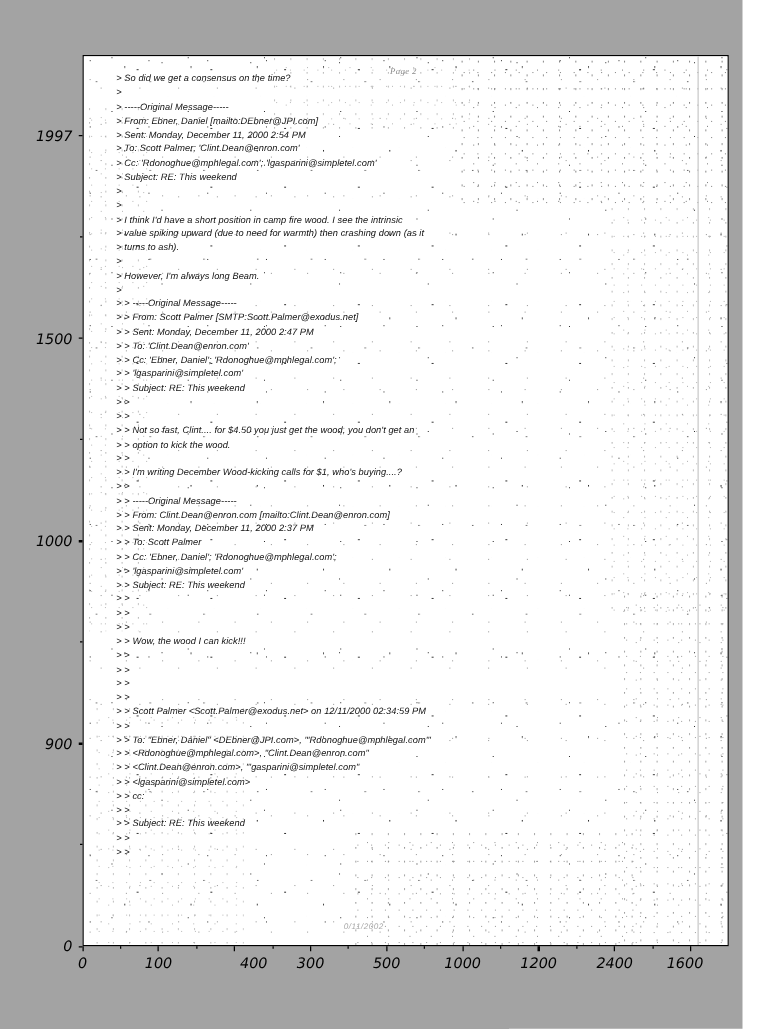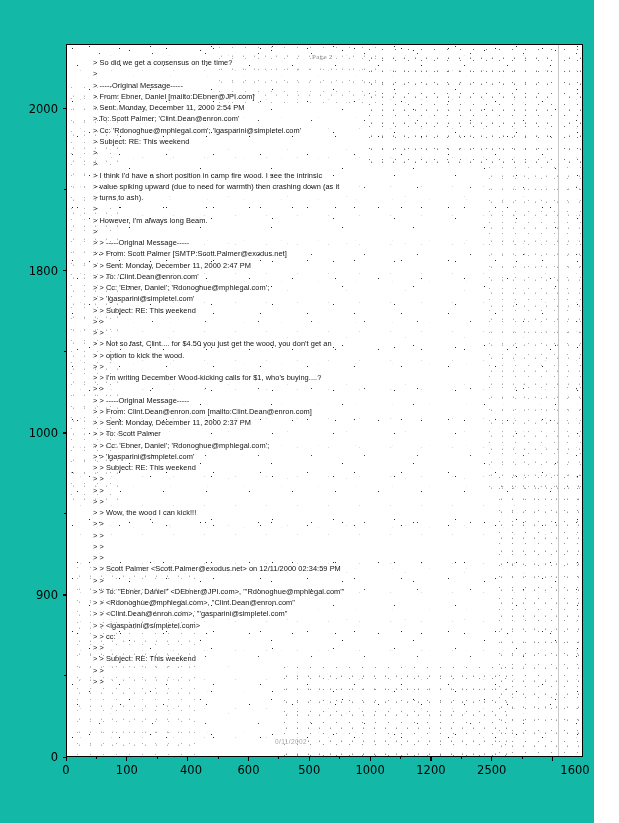--- a/index.html
+++ b/index.html
@@ -13,21 +13,22 @@
     font-family: "DejaVu Sans", sans-serif;
     overflow: hidden;
     position: relative;
   }
 
   #figure {
     position: absolute;
     left: 0; top: 0;
     width: 594px;
     height: 823px;
-    background: #14b8a6;
+    background: #a3a3a3;
+    font-style: italic;
   }
 
   
   #axes {
     position: absolute;
     left: 66px;
     top: 44px;
     width: 517px;
     height: 713px;
     border: 1.1px solid #000000;
@@ -219,33 +220,33 @@
       <div id="page-footer">0/11/2002</div>
     </div>
   </div>
 
   <div id="xticks">
       <div class="tick-x" style="left: 65.5px;"></div>
       <div class="ticklabel-x" style="left: 66px;">0</div>
       <div class="tick-x" style="left: 126.324px;"></div>
       <div class="ticklabel-x" style="left: 126.824px;">100</div>
       <div class="tick-x" style="left: 187.147px;"></div>
-      <div class="ticklabel-x" style="left: 191px;">400</div>
+      <div class="ticklabel-x" style="left: 203px;">400</div>
       <div class="tick-x" style="left: 247.971px;"></div>
-      <div class="ticklabel-x" style="left: 248.471px;">600</div>
+      <div class="ticklabel-x" style="left: 248.471px;">300</div>
       <div class="tick-x" style="left: 308.794px;"></div>
       <div class="ticklabel-x" style="left: 309.294px;">500</div>
       <div class="tick-x" style="left: 369.618px;"></div>
       <div class="ticklabel-x" style="left: 370.118px;">1000</div>
       <div class="tick-x" style="left: 430.441px;"></div>
       <div class="ticklabel-x" style="left: 430.941px; text-align: right;">1200</div>
       <div class="tick-x" style="left: 491.265px;"></div>
-      <div class="ticklabel-x" style="left: 491.765px;">2500</div>
+      <div class="ticklabel-x" style="left: 491.765px;">2400</div>
       <div class="tick-x" style="left: 552.088px;"></div>
-      <div class="ticklabel-x" style="left: 575px;">1600</div>
+      <div class="ticklabel-x" style="left: 548px;">1600</div>
       <div class="tick-x-minor" style="left: 95.9118px;"></div>
       <div class="tick-x-minor" style="left: 156.735px;"></div>
       <div class="tick-x-minor" style="left: 217.559px;"></div>
       <div class="tick-x-minor" style="left: 278.382px;"></div>
       <div class="tick-x-minor" style="left: 339.206px;"></div>
       <div class="tick-x-minor" style="left: 400.029px;"></div>
       <div class="tick-x-minor" style="left: 460.853px;"></div>
       <div class="tick-x-minor" style="left: 521.676px;"></div>
     </div>
   <div id="yticks">
@@ -256,25 +257,25 @@
       <div class="tick-y" style="top: 594.455px;"></div>
       <div class="ticklabel-y" style="top: 594.955px;">
         <span>900</span>
       </div>
       <div class="tick-y" style="top: 432.409px;"></div>
       <div class="ticklabel-y" style="top: 432.909px;">
         <span>1000</span>
       </div>
       <div class="tick-y" style="top: 270.364px;"></div>
       <div class="ticklabel-y" style="top: 270.864px;">
-        <span>1800</span>
+        <span>1500</span>
       </div>
       <div class="tick-y" style="top: 108.318px;"></div>
       <div class="ticklabel-y" style="top: 108.818px;">
-        <span>2000</span>
+        <span>1997</span>
       </div>
       <div class="tick-y-minor" style="top: 675.477px;"></div>
       <div class="tick-y-minor" style="top: 513.432px;"></div>
       <div class="tick-y-minor" style="top: 351.386px;"></div>
       <div class="tick-y-minor" style="top: 189.341px;"></div>
     </div>
 
 </div>
 
 </body></html>

